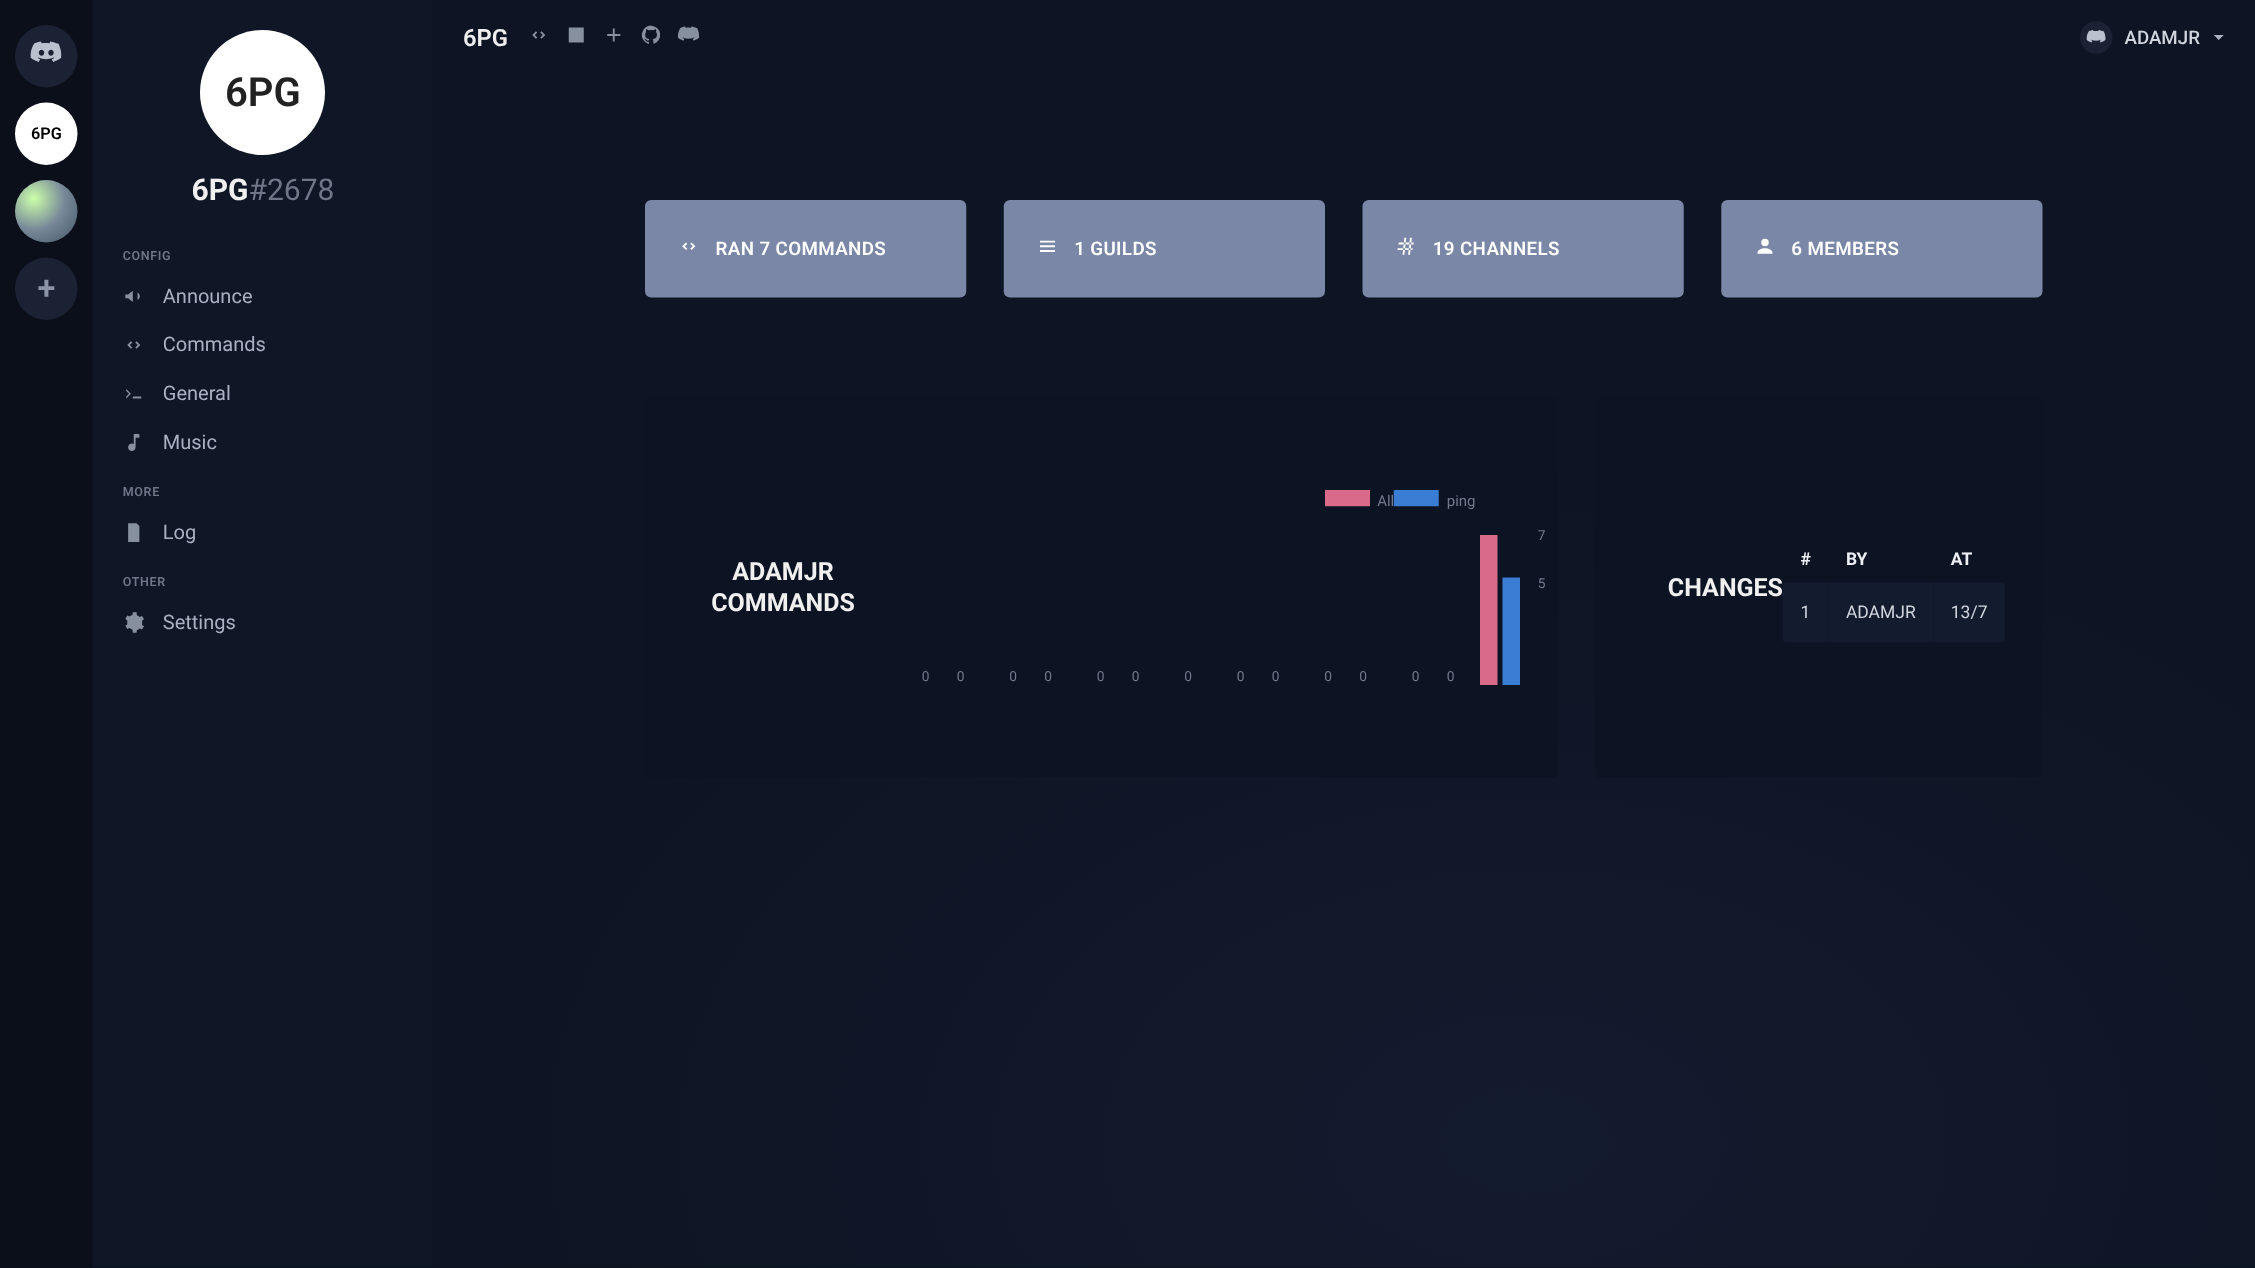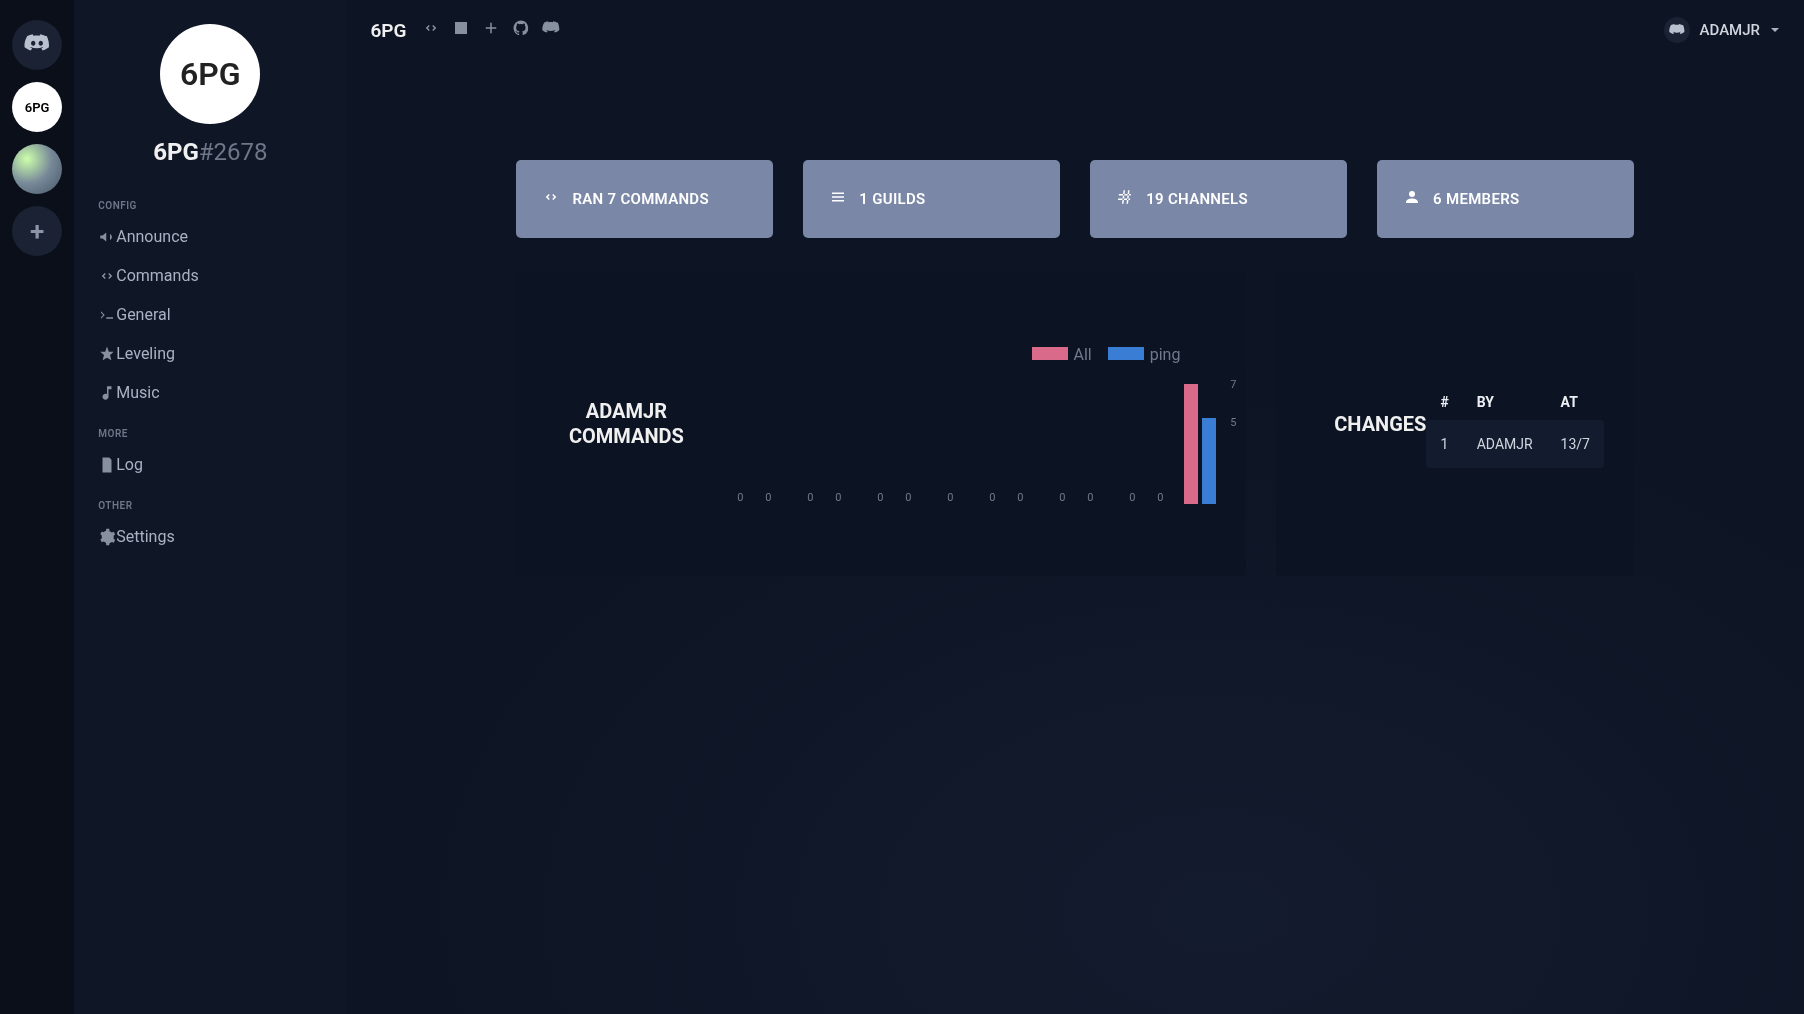--- a/index.html
+++ b/index.html
@@ -71,20 +71,21 @@
     .section-label {
       font-size: 10px;
       font-weight: 600;
       letter-spacing: .5px;
       color: #6e7687;
       padding: 16px 24px 6px;
     }
     .nav-item {
       display: flex;
       align-items: center;
+      gap: 14px;
       padding: 10px 24px;
       color: #a9b2c3;
       font-size: 16px;
       cursor: pointer;
     }
     .nav-item .icon { width: 18px; display: flex; justify-content: center; }
     .nav-item svg { width: 18px; height: 18px; fill: #87909f; }
     .main {
       flex: 1;
       background: radial-gradient(ellipse 1400px 900px at 60% 90%, #131b2e 0%, #0d1423 60%);
@@ -118,21 +119,21 @@
     }
     .user-menu .user-avatar svg { width: 16px; height: 16px; fill: #b9c1cf; }
     .user-menu .caret svg { width: 10px; height: 10px; fill: #a9b2c3; }
     .content {
       flex: 1;
       padding: 100px 170px 0;
     }
     .stat-row {
       display: flex;
       gap: 30px;
-      margin-bottom: 34px;
+      margin-bottom: 80px;
       align-items: flex-end;
     }
     .stat-card {
       flex: 1;
       height: 78px;
       background: #7a87a6;
       border-radius: 5px;
       display: flex;
       align-items: center;
       padding: 0 26px;
@@ -168,22 +169,21 @@
     }
     .chart-area {
       flex: 1;
       display: flex;
       flex-direction: column;
       gap: 10px;
     }
     .legend {
       display: flex;
       justify-content: flex-end;
-      gap: 16px;
-      font-size: 16px;
+      font-size: 12px;
       color: #707a8c;
       padding-right: 36px;
     }
     .legend .swatch {
       width: 36px; height: 13px; display: inline-block; margin-right: 6px;
     }
     .swatch.all { background: #d96a8a; }
     .swatch.ping { background: #3a7dd4; }
     .chart-grid {
       position: relative;
@@ -282,28 +282,20 @@
       </span>
     <span>Commands</span>
   </div>
   <div class="nav-item">
     <span class="icon">
         <svg viewBox="0 0 24 24">
           <path d="M4 17l5-5-5-5v2l3 3-3 3v2zm7 0h9v-2h-9v2z"></path>
         </svg>
       </span>
     <span>General</span>
-  </div>
-  <div class="nav-item">
-    <span class="icon">
-        <svg viewBox="0 0 24 24">
-          <path d="M12 2l2.4 6.9L21 9l-5 4.3 1.8 7L12 17l-5.8 3.3L8 13.3 3 9l6.6-.1L12 2z"></path>
-        </svg>
-      </span>
-    <span>Leveling</span>
   </div>
   <div class="nav-item">
     <span class="icon">
         <svg viewBox="0 0 24 24">
           <path d="M12 3v10.6c-.6-.4-1.3-.6-2-.6-2.2 0-4 1.8-4 4s1.8 4 4 4 4-1.8 4-4V7h4V3h-6z"></path>
         </svg>
       </span>
     <span>Music</span>
   </div>
 

